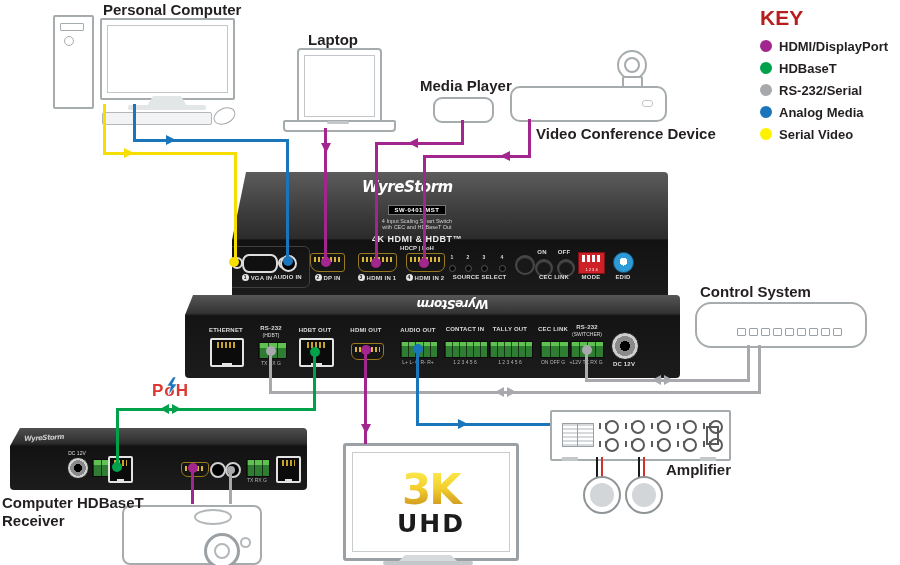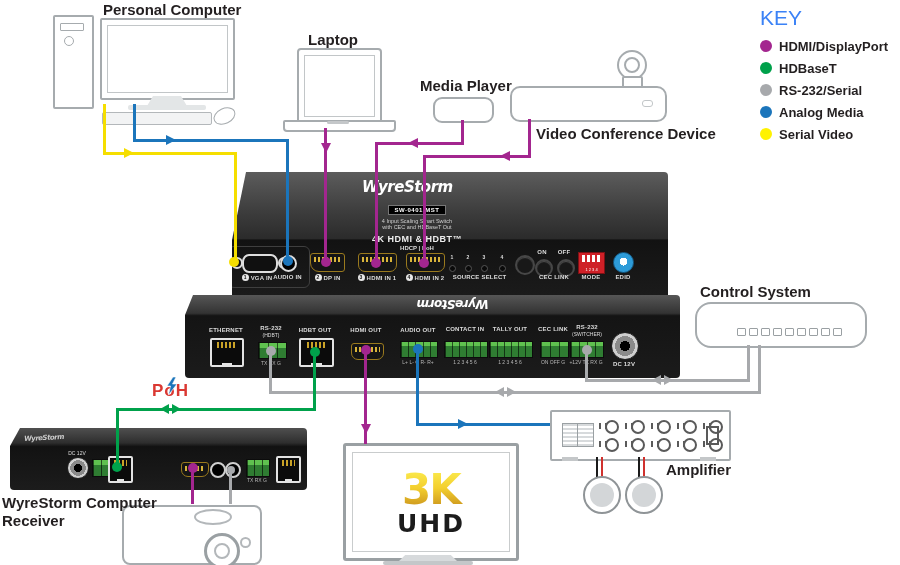--- a/index.html
+++ b/index.html
@@ -79,21 +79,21 @@
 
   <div class="lbl" style="left:536px;top:125px;">Video Conference Device</div>
   <div class="a" style="left:617px;top:50px;width:26px;height:26px;border:2px solid #a6abae;border-radius:50%;background:#fff;">
     <div class="a" style="left:5px;top:5px;width:12px;height:12px;border:2px solid #a6abae;border-radius:50%;"></div>
   </div>
   <div class="a" style="left:622px;top:76px;width:17px;height:10px;background:#fff;border:2px solid #a6abae;border-radius:2px;"></div>
   <div class="wdev" style="left:510px;top:86px;width:153px;height:32px;border-radius:10px;">
     <div class="a" style="right:12px;top:12px;width:9px;height:5px;border:1.5px solid #c2c6c8;border-radius:3px;"></div>
   </div>
 
-  <div class="a" style="left:760px;top:6px;font-size:21px;font-weight:normal;color:#3b82f6;">KEY</div>
+  <div class="a" style="left:760px;top:6px;font-size:21px;font-weight:bold;color:#b91c1c;">KEY</div>
   <div class="key-dot" style="left: 760px; top: 40px; background: rgb(163, 38, 143);"></div>
   <div class="key-txt" style="left:779px;top:39px;text-align:right;">HDMI/DisplayPort</div>
   <div class="key-dot" style="left: 760px; top: 62px; background: rgb(0, 161, 75);"></div>
   <div class="key-txt" style="left:779px;top:61px;">HDBaseT</div>
   <div class="key-dot" style="left: 760px; top: 84px; background: rgb(167, 169, 172);"></div>
   <div class="key-txt" style="left:779px;top:83px;">RS-232/Serial</div>
   <div class="key-dot" style="left: 760px; top: 106px; background: rgb(27, 117, 187);"></div>
   <div class="key-txt" style="left:779px;top:105px;">Analog Media</div>
   <div class="key-dot" style="left: 760px; top: 128px; background: rgb(255, 242, 0);"></div>
   <div class="key-txt" style="left:779px;top:127px;">Serial Video</div>
@@ -259,21 +259,21 @@
     <div class="term" style="left:82px;top:31px;width:16px;height:16px;--pw:8px;"></div>
     <div class="rj45" style="left:98px;top:28px;width:21px;height:23px;"></div>
     <div class="hdmi" style="left:171px;top:34px;width:26px;height:13px;"></div>
     <div class="a" style="left:200px;top:34px;width:12px;height:12px;border-radius:50%;background:#000;border:2px solid #cfcfcf;"></div>
     <div class="a" style="left:215px;top:34px;width:12px;height:12px;border-radius:50%;background:#000;border:2px solid #cfcfcf;"></div>
     <div class="term" style="left:236px;top:31px;width:22px;height:16px;--pw:7.3px;"></div>
     <div class="pins" style="left:232px;top:49px;width:30px;">TX RX G</div>
     <div class="rj45" style="left:266px;top:28px;width:21px;height:23px;"></div>
   </div>
   <div class="lbl" style="left:2px;top:494px;line-height:18px;">
-    <div>WyreStorm Computer</div>
+    <div>Computer HDBaseT</div>
     <div>Receiver</div>
   </div>
 
   <div class="ln" style="--c:#A7A9AC;left:585px;top:350px;width:3px;height:32px;"></div>
   <div class="ln" style="--c:#A7A9AC;left:585px;top:379px;width:165px;height:3px;"></div>
   <div class="ln" style="--c:#A7A9AC;left:747px;top:345px;width:3px;height:37px;"></div>
   <div class="dbl" style="--c:#A7A9AC;left:652px;top:375px;">
       <i class="l"></i>
       <i class="r"></i>
     </div>

